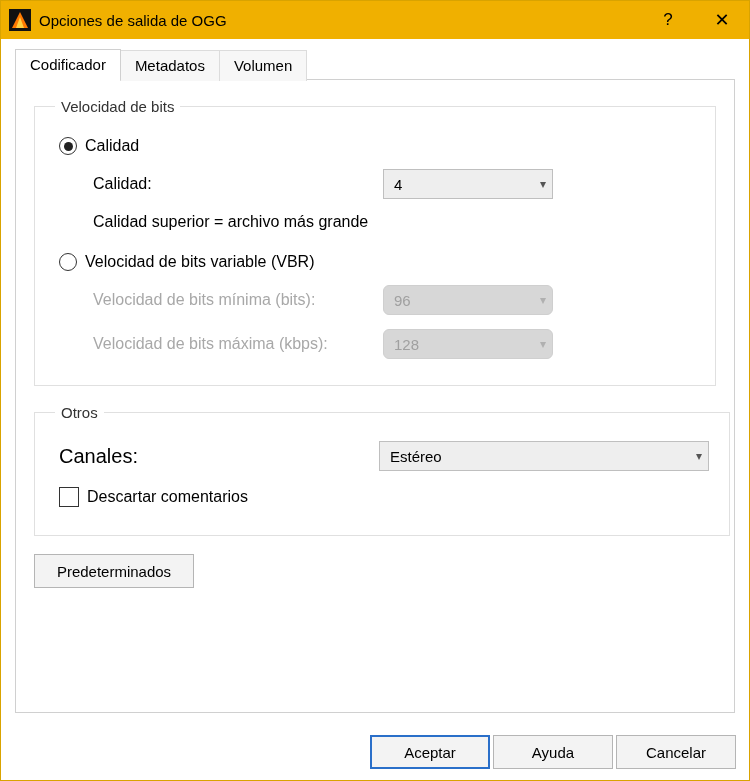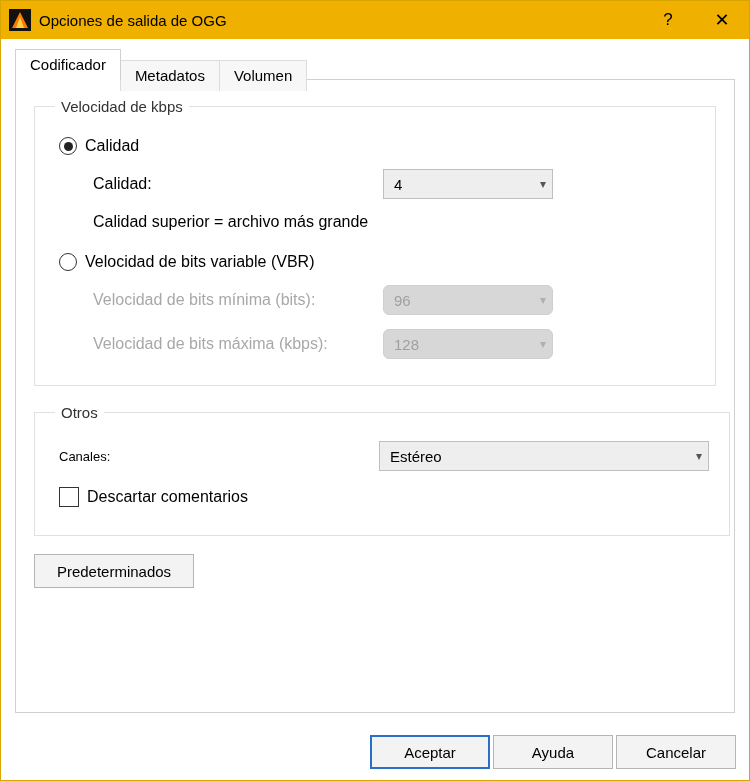--- a/index.html
+++ b/index.html
@@ -67,21 +67,21 @@
     border-bottom: none;
     background: #fff;
     font-size: 15px;
     position: relative;
     margin-right: -1px;
     cursor: default;
   }
   .tab.inactive {
     background: #f7f7f7;
     border-color: #dcdcdc;
-    top: 11px;
+    top: 1px;
   }
   .tab.active {
     background: #fff;
     z-index: 3;
   }
   .tab-panel {
     border: 1px solid #d0d0d0;
     margin-top: -1px;
     padding: 18px 18px 18px 18px;
     height: 634px;
@@ -172,21 +172,21 @@
   .dropdown.narrow { width: 170px; }
 
   
   .others-row {
     display: flex;
     align-items: center;
     margin: 4px 0 16px 4px;
   }
   .others-row .label {
     width: 320px;
-    font-size: 13px;
+    font-size: 20px;
   }
   .check-row {
     display: flex;
     align-items: center;
     margin: 4px 0 6px 4px;
     font-size: 16px;
   }
   .checkbox {
     width: 20px;
     height: 20px;
@@ -253,21 +253,21 @@
       <span>Metadatos</span>
     </div>
     <div class="tab inactive">
       <span>Volumen</span>
     </div>
   </div>
 
   <div class="tab-panel">
 
     <fieldset class="group">
-      <legend>Velocidad de kbps</legend>
+      <legend>Velocidad de bits</legend>
 
       <div class="radio-row">
         <span class="radio checked"></span>
         <span>Calidad</span>
       </div>
 
       <div class="field-row">
         <span class="label">Calidad:</span>
         <div class="dropdown narrow">
           <span>4</span>

